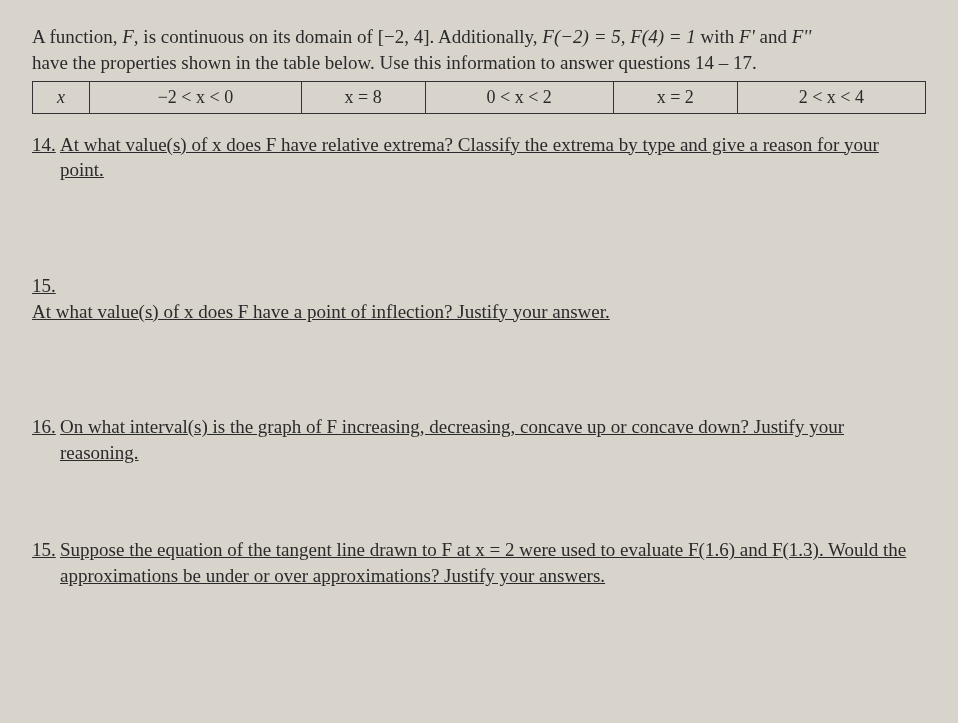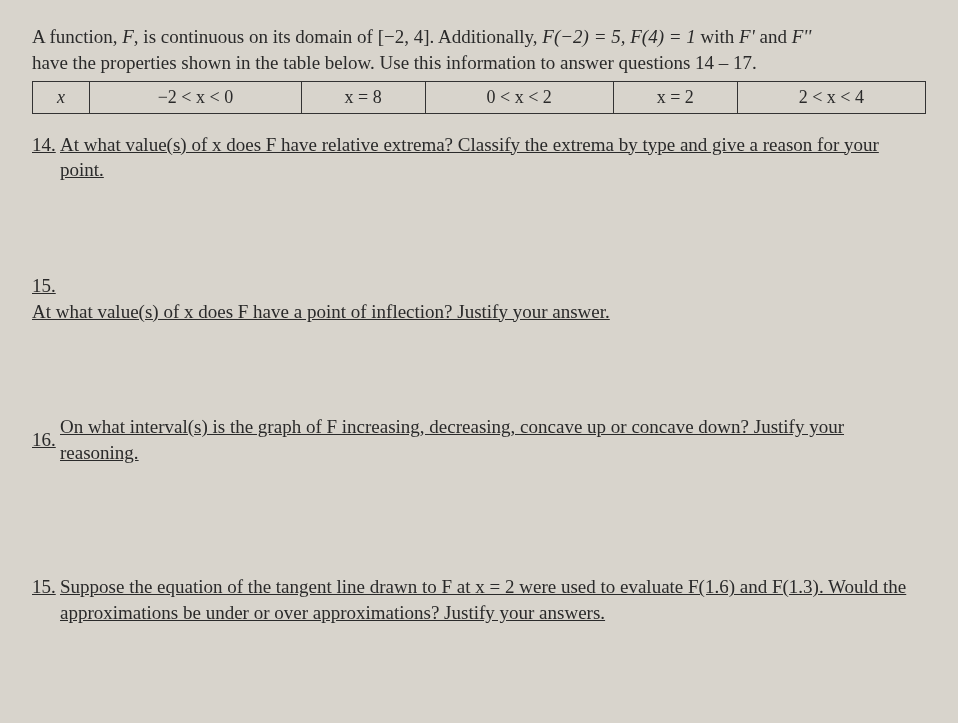--- a/index.html
+++ b/index.html
@@ -36,21 +36,21 @@
       background: #d8d4cc;
     }
     .question {
       margin-top: 20px;
       display: flex;
       gap: 0;
       text-decoration: underline;
     }
     .q14 { margin-top: 14px; margin-bottom: 90px; }
     .q15 { margin-bottom: 90px; flex-direction: column; }
-    .q16 { margin-bottom: 109px; align-items: center; }
+    .q16 { margin-bottom: 72px; }
     .qnum {
       flex-shrink: 0;
       min-width: 28px;
     }
     .qtext {
       flex: 1;
     }
   </style>
 </head>
 <body>

